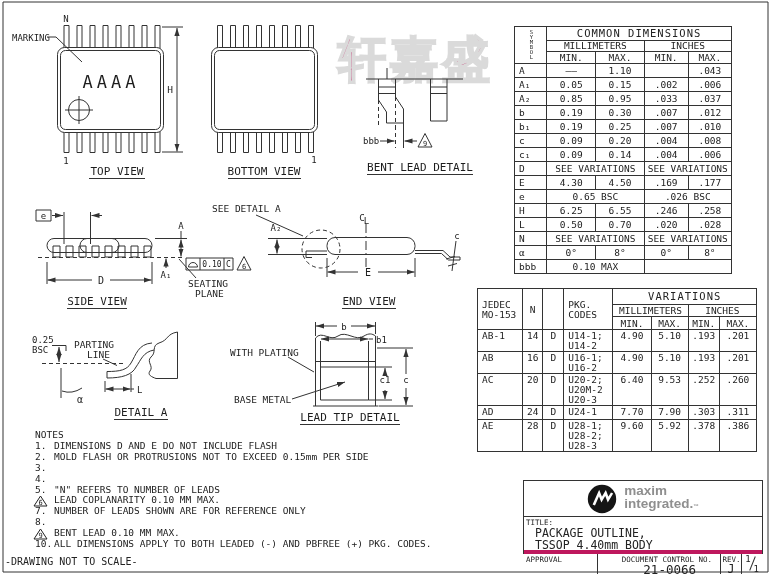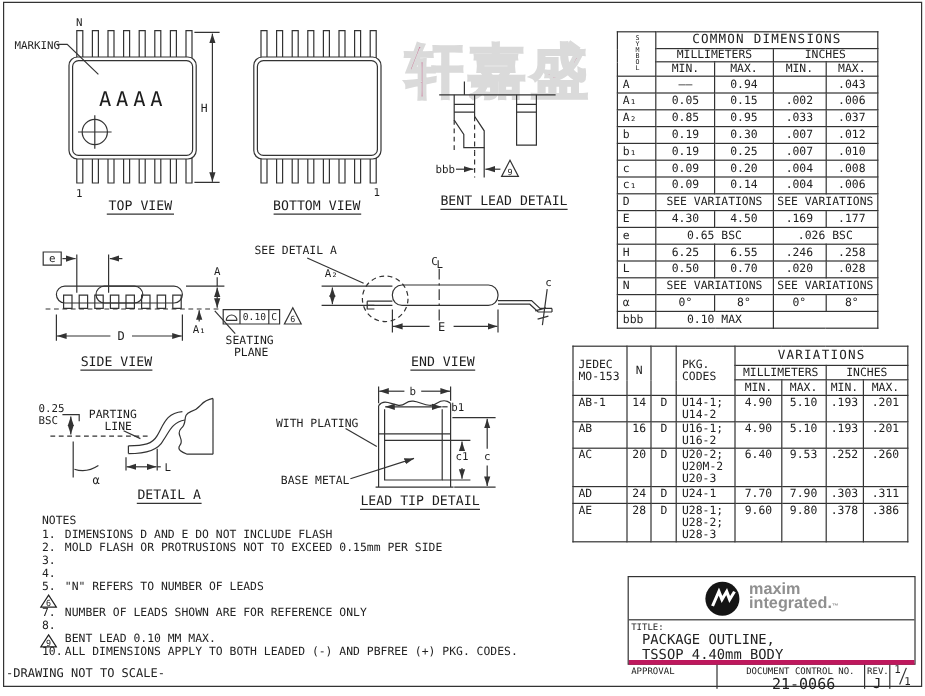--- a/index.html
+++ b/index.html
@@ -281,21 +281,21 @@
         </tr>
     <tr class="r3">
           <td>MIN.</td>
           <td>MAX.</td>
           <td>MIN.</td>
           <td>MAX.</td>
         </tr>
     <tr class="dr">
           <td class="sy">A</td>
           <td>——</td>
-          <td>0.94</td>
+          <td>1.10</td>
           <td></td>
           <td>.043</td>
         </tr>
     <tr class="dr">
           <td class="sy">A₁</td>
           <td>0.05</td>
           <td>0.15</td>
           <td>.002</td>
           <td>.006</td>
         </tr>
@@ -461,21 +461,21 @@
           <td>.311</td>
         </tr>
     <tr style="height:30px">
           <td class="lft">AE</td>
           <td>28</td>
           <td>D</td>
           <td class="pre lft">U28-1;
 U28-2;
 U28-3</td>
           <td>9.60</td>
-          <td>9.80</td>
+          <td>5.92</td>
           <td>.378</td>
           <td>.386</td>
         </tr>
   </tbody>
     </table>
 
   <div class="notes">
     <div class="notes-title">NOTES</div>
     <div class="note">
         <span class="nm">1.</span>
@@ -495,20 +495,21 @@
         <span class="nm">5.</span>
         <span class="nt">"N" REFERS TO NUMBER OF LEADS</span>
       </div>
     <div class="note">
         <span class="nm flag">
           <svg width="15" height="12" viewBox="0 0 15 12">
             <path d="M7.5,1 L14,11 H1 Z" fill="none" stroke="#222"></path>
           </svg>
           <i class="fn">6</i>
         </span>
+        <span class="nt">LEAD COPLANARITY 0.10 MM MAX.</span>
       </div>
     <div class="note">
         <span class="nm">7.</span>
         <span class="nt">NUMBER OF LEADS SHOWN ARE FOR REFERENCE ONLY</span>
       </div>
     <div class="note">
         <span class="nm">8.</span>
       </div>
     <div class="note">
         <span class="nm flag">

